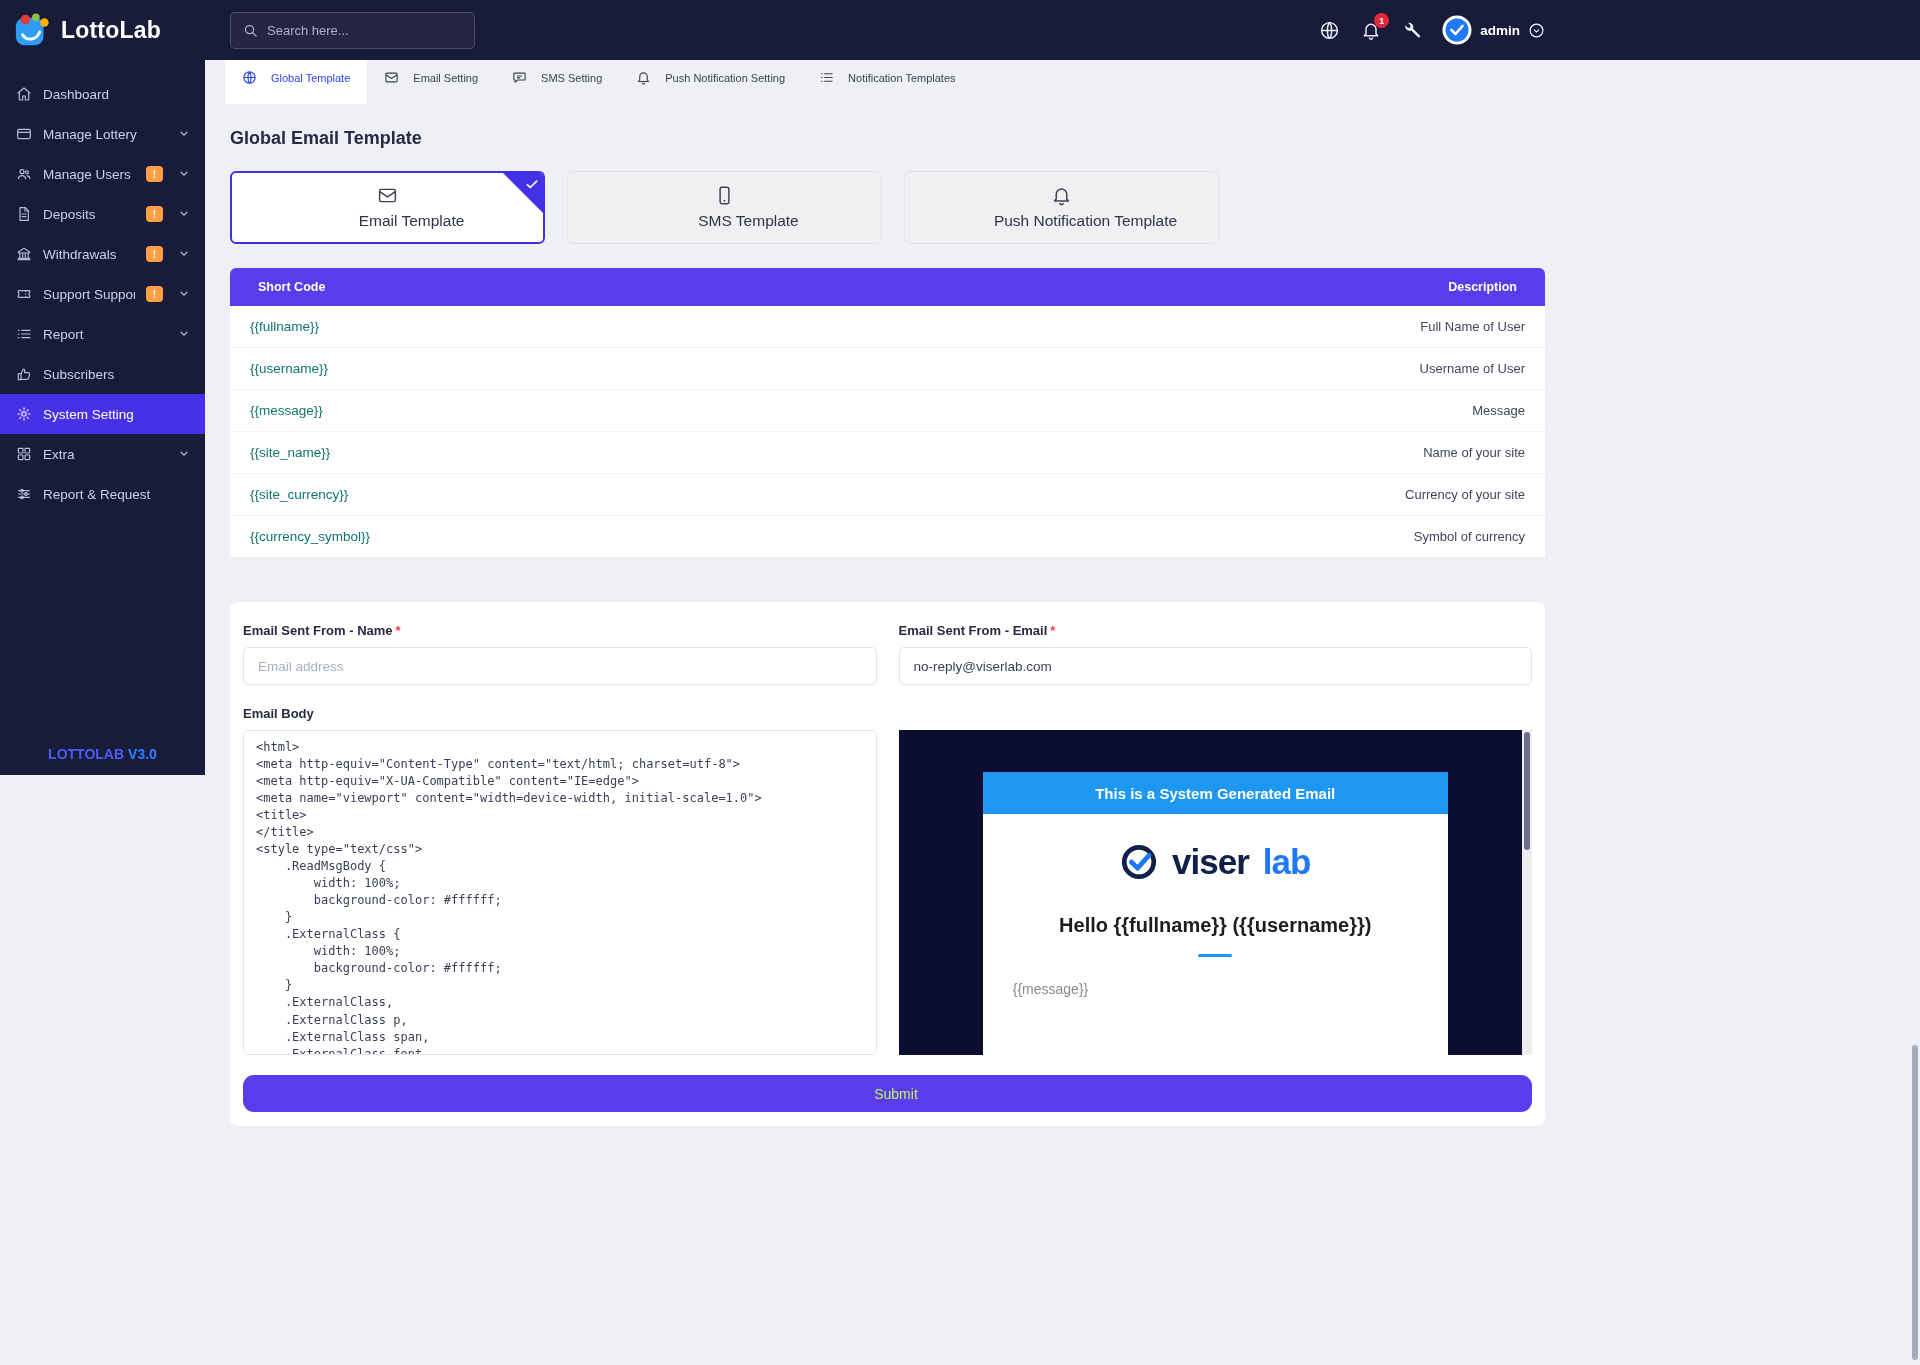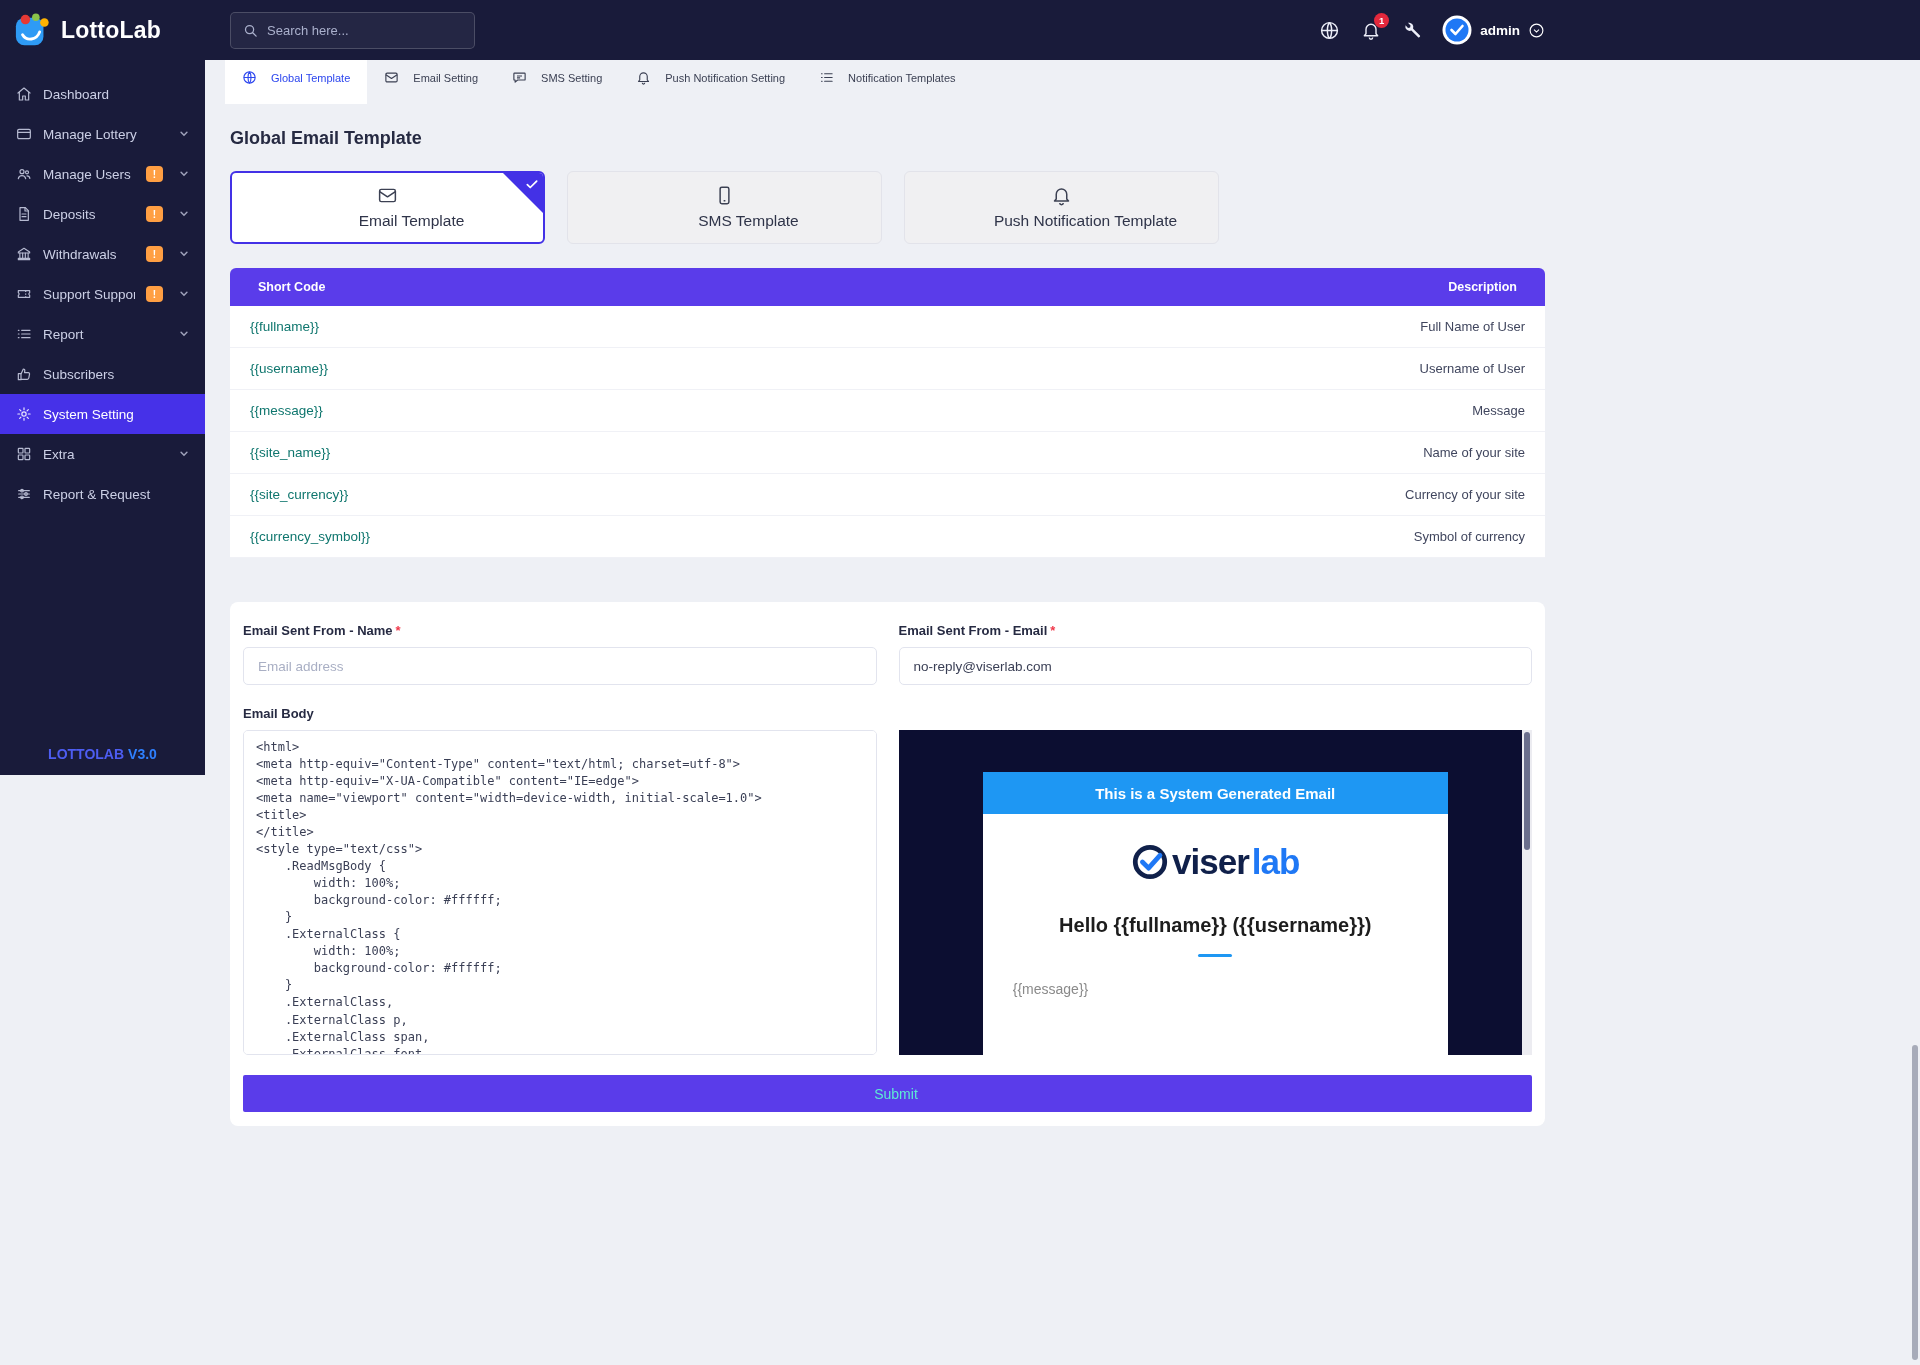--- a/index.html
+++ b/index.html
@@ -119,33 +119,33 @@
   }
   .preview {
     position: relative; height: 325px; background: #0c0e31; overflow: hidden;
   }
   .mail-card { width: 465px; margin: 42px auto 0; background: #ffffff; min-height: 420px; }
   .mail-banner {
     height: 42px; background: #1e97f3; color: #ffffff; font-size: 15px; font-weight: bold;
     display: flex; align-items: center; justify-content: center;
   }
   .mail-body { padding: 28px 30px 0; text-align: center; }
-  .vlogo { display: flex; align-items: center; justify-content: center; gap: 3px; }
+  .vlogo { display: flex; align-items: center; justify-content: center; gap: 14px; }
   .vlogo .v1 { font-size: 35px; font-weight: bold; color: #10204a; letter-spacing: -1px; }
   .vlogo .v2 { font-size: 35px; font-weight: bold; color: #1f78f5; letter-spacing: -1px; }
   .greeting { margin-top: 32px; font-size: 20px; font-weight: bold; color: #1d1d1d; }
   .gdivider { width: 34px; height: 3px; background: #1e97f3; border-radius: 2px; margin: 17px auto 0; }
   .pmessage { margin-top: 24px; text-align: left; font-size: 14px; color: #8a8a8a; }
   .pv-scroll { position: absolute; top: 0; right: 0; width: 10px; height: 100%; background: #ececf1; }
   .pv-thumb { position: absolute; top: 2px; right: 2px; width: 6px; height: 118px; background: #6b6f8d; border-radius: 3px; }
 
   .submit-btn {
     grid-column: 1 / -1; margin-top: 16px; height: 37px; width: 100%;
-    background: #5a3cea; border: none; border-radius: 2px;
-    color: #5eead4; font-size: 14px; font-family: inherit; cursor: pointer; padding-left: 17px;
+    background: #5a3cea; border: none; border-radius: 11px;
+    color: #bef264; font-size: 14px; font-family: inherit; cursor: pointer; padding-left: 17px;
   }
 
   
   .page-scroll { position: absolute; top: 0; right: 0; width: 10px; height: 1365px; }
   .page-thumb { position: absolute; top: 1045px; right: 2px; width: 6px; height: 315px; background: rgba(110,115,135,.55); border-radius: 3px; }
 </style>
 </head>
 <body>
 
 <div class="topbar">

